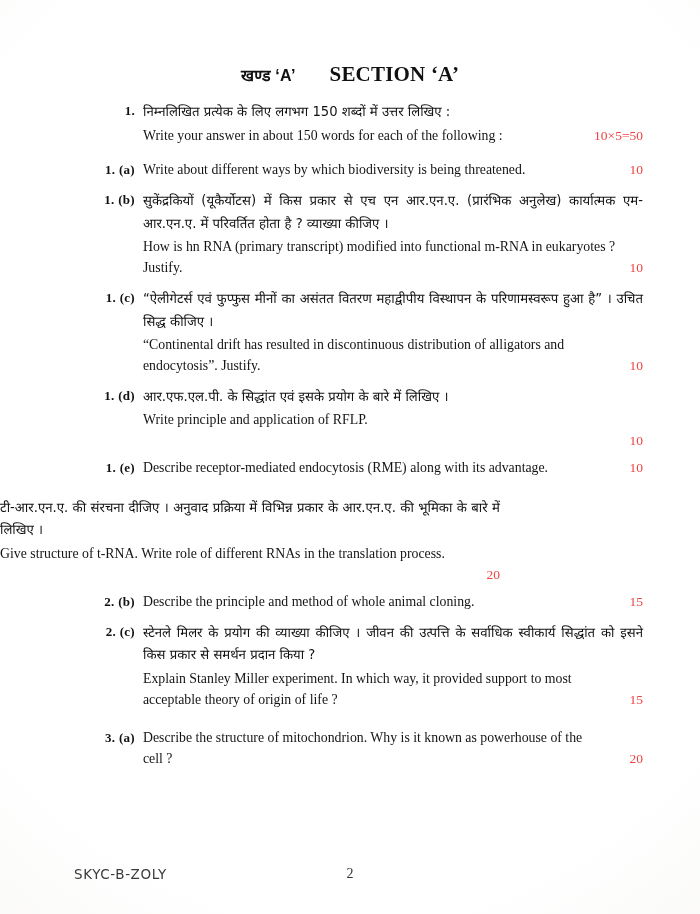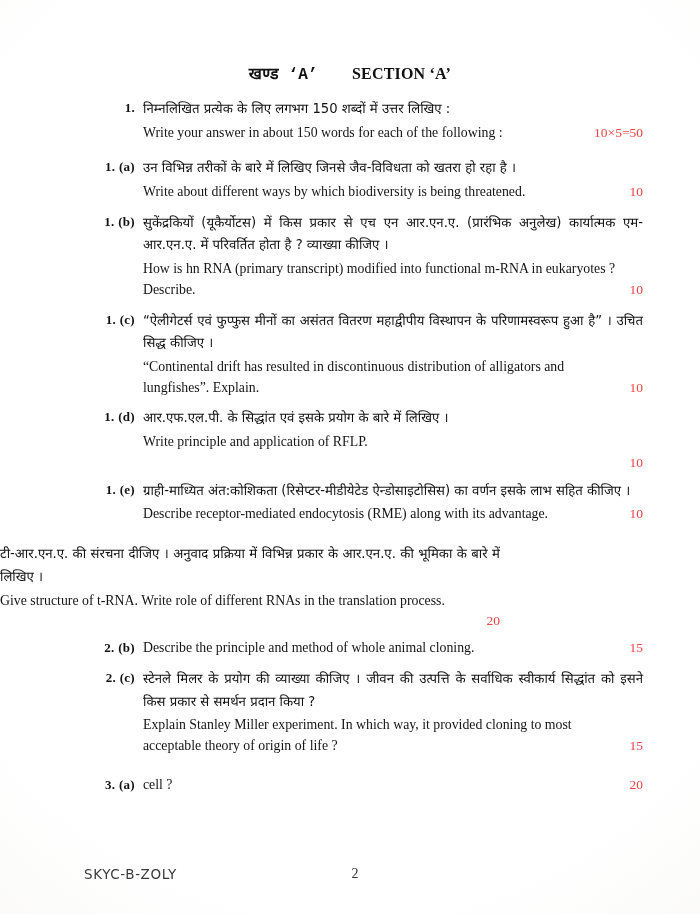--- a/index.html
+++ b/index.html
@@ -34,31 +34,31 @@
   
   .section-head {
     margin-top: 62px;
     text-align: center;
     font-weight: bold;
     font-size: 17.5px;
     letter-spacing: 0.2px;
     color: #111;
   }
   .section-head .hi {
-    font-family: Liberation Mono, monospace;
+    font-family: Liberation Sans, sans-serif;
     font-size: 16px;
     font-weight: bold;
   }
   .section-head .gap {
     display: inline-block;
     width: 34px;
   }
   .section-head .en {
     font-family: "Liberation Serif", serif;
-    font-size: 16px;
+    font-size: 21px;
     font-weight: bold;
   }
 
   
   .qlist {
     margin-top: 14px;
     padding: 0 0 0 0;
   }
 
   .qrow {
@@ -136,21 +136,21 @@
   .blk-hin { margin-bottom: 2px; }
   .blk-eng { margin-bottom: 0px; }
 
   .spacer-sm { height: 8px; }
   .spacer-md { height: 13px; }
   .spacer-lg { height: 17px; }
 
   
   .footer {
     position: absolute;
-    left: 10px;
+    left: 0;
     right: 0;
     bottom: 28px;
     height: 20px;
   }
   .footer-code {
     position: absolute;
     left: 74px;
     top: 0;
     font-family: "DejaVu Sans", sans-serif;
     font-size: 13.5px;
@@ -192,60 +192,57 @@
           <span class="marks">10×5=50</span>
         </div>
       </div>
     </div>
 
     <div class="spacer-md"></div>
 
     <div class="qrow">
       <div class="qnum">1. (a)</div>
       <div class="qbody">
-        <div class="blk-hin">
-          <p class="hin">उन विभिन्न तरीकों के बारे में लिखिए जिनसे जैव-विविधता को खतरा हो रहा है ।</p>
-        </div>
         <div class="line blk-eng">
           <p class="eng ltext">Write about different ways by which biodiversity is being threatened.</p>
           <span class="marks">10</span>
         </div>
       </div>
     </div>
 
     <div class="spacer-sm"></div>
 
     <div class="qrow">
       <div class="qnum">1. (b)</div>
       <div class="qbody">
         <div class="blk-hin">
           <p class="hin just">सुकेंद्रकियों (यूकैर्योटस) में किस प्रकार से एच एन आर.एन.ए. (प्रारंभिक अनुलेख) कार्यात्मक एम-आर.एन.ए. में परिवर्तित होता है ? व्याख्या कीजिए ।</p>
         </div>
         <div class="blk-eng">
           <p class="eng">How is hn RNA (primary transcript) modified into functional m-RNA in eukaryotes ?</p>
           <div class="line">
-            <p class="eng ltext">Describe.</p>
+            <p class="eng ltext">Justify.</p>
             <span class="marks">10</span>
           </div>
         </div>
       </div>
     </div>
 
     <div class="spacer-sm"></div>
 
     <div class="qrow">
       <div class="qnum">1. (c)</div>
       <div class="qbody">
         <div class="blk-hin">
           <p class="hin just">“ऐलीगेटर्स एवं फुप्फुस मीनों का असंतत वितरण महाद्वीपीय विस्थापन के परिणामस्वरूप हुआ है” । उचित सिद्ध कीजिए ।</p>
         </div>
         <div class="blk-eng">
           <p class="eng just">“Continental drift has resulted in discontinuous distribution of alligators and</p>
           <div class="line">
-            <p class="eng ltext">lungfishes”. Explain.</p>
+            <p class="eng ltext">endocytosis”. Justify.</p>
             <span class="marks">10</span>
           </div>
         </div>
       </div>
     </div>
 
     <div class="spacer-sm"></div>
 
     <div class="qrow">
       <div class="qnum">1. (d)</div>
@@ -261,23 +258,20 @@
           </div>
         </div>
       </div>
     </div>
 
     <div class="spacer-sm"></div>
 
     <div class="qrow">
       <div class="qnum">1. (e)</div>
       <div class="qbody">
-        <div class="blk-hin">
-          <p class="hin just">ग्राही-माध्यित अंत:कोशिकता (रिसेप्टर-मीडीयेटेड ऐन्डोसाइटोसिस) का वर्णन इसके लाभ सहित कीजिए ।</p>
-        </div>
         <div class="line blk-eng">
           <p class="eng ltext">Describe receptor-mediated endocytosis (RME) along with its advantage.</p>
           <span class="marks">10</span>
         </div>
       </div>
     </div>
 
     <div class="spacer-lg"></div>
 
     <div class="qrow">
@@ -309,35 +303,36 @@
 
     <div class="spacer-sm"></div>
 
     <div class="qrow">
       <div class="qnum">2. (c)</div>
       <div class="qbody">
         <div class="blk-hin">
           <p class="hin just">स्टेनले मिलर के प्रयोग की व्याख्या कीजिए । जीवन की उत्पत्ति के सर्वाधिक स्वीकार्य सिद्धांत को इसने किस प्रकार से समर्थन प्रदान किया ?</p>
         </div>
         <div class="blk-eng">
-          <p class="eng just">Explain Stanley Miller experiment. In which way, it provided cloning to most</p>
+          <p class="eng just">Explain Stanley Miller experiment. In which way, it provided support to most</p>
           <div class="line">
             <p class="eng ltext">acceptable theory of origin of life ?</p>
             <span class="marks">15</span>
           </div>
         </div>
       </div>
     </div>
 
     <div class="spacer-lg"></div>
 
     <div class="qrow">
       <div class="qnum">3. (a)</div>
       <div class="qbody">
         <div class="blk-eng">
+          <p class="eng just">Describe the structure of mitochondrion. Why is it known as powerhouse of the</p>
           <div class="line">
             <p class="eng ltext">cell ?</p>
             <span class="marks">20</span>
           </div>
         </div>
       </div>
     </div>
 
   </div>
 

